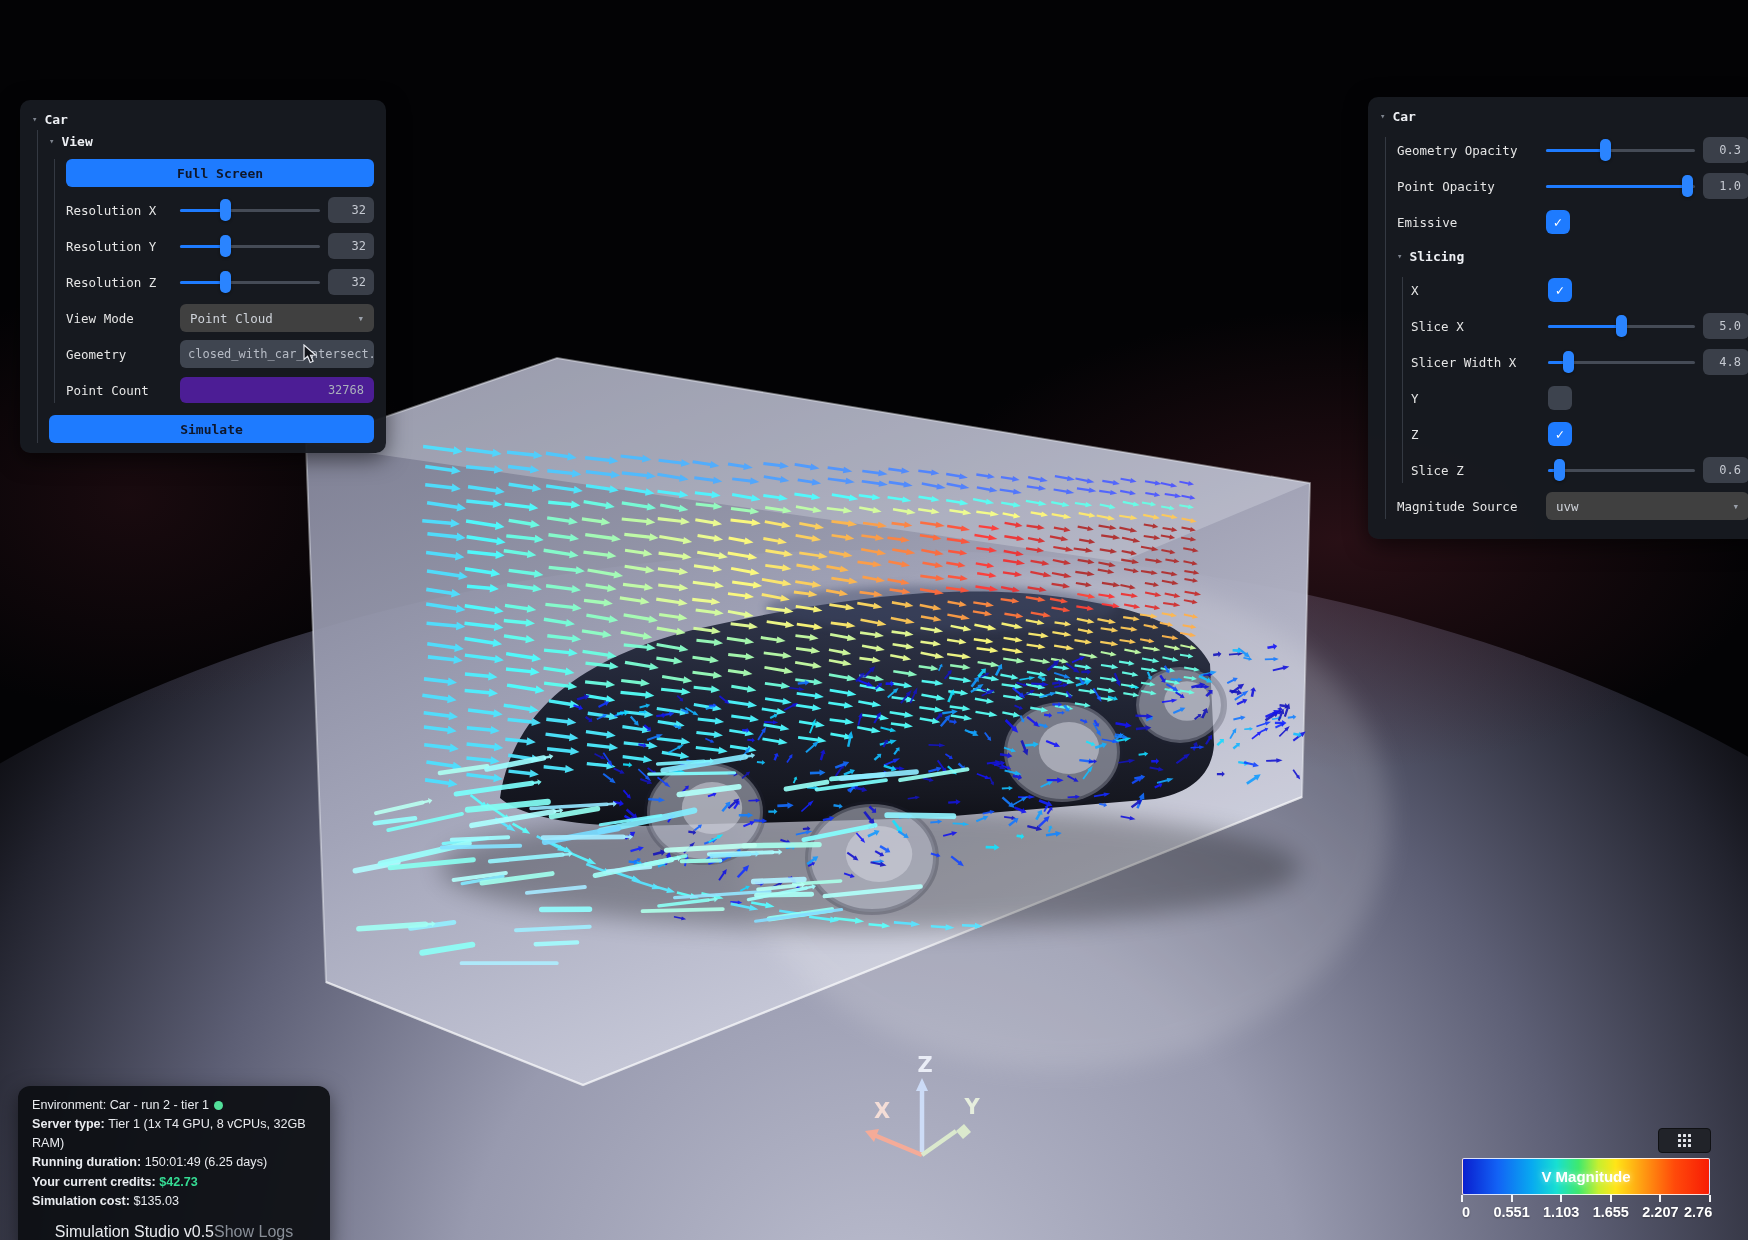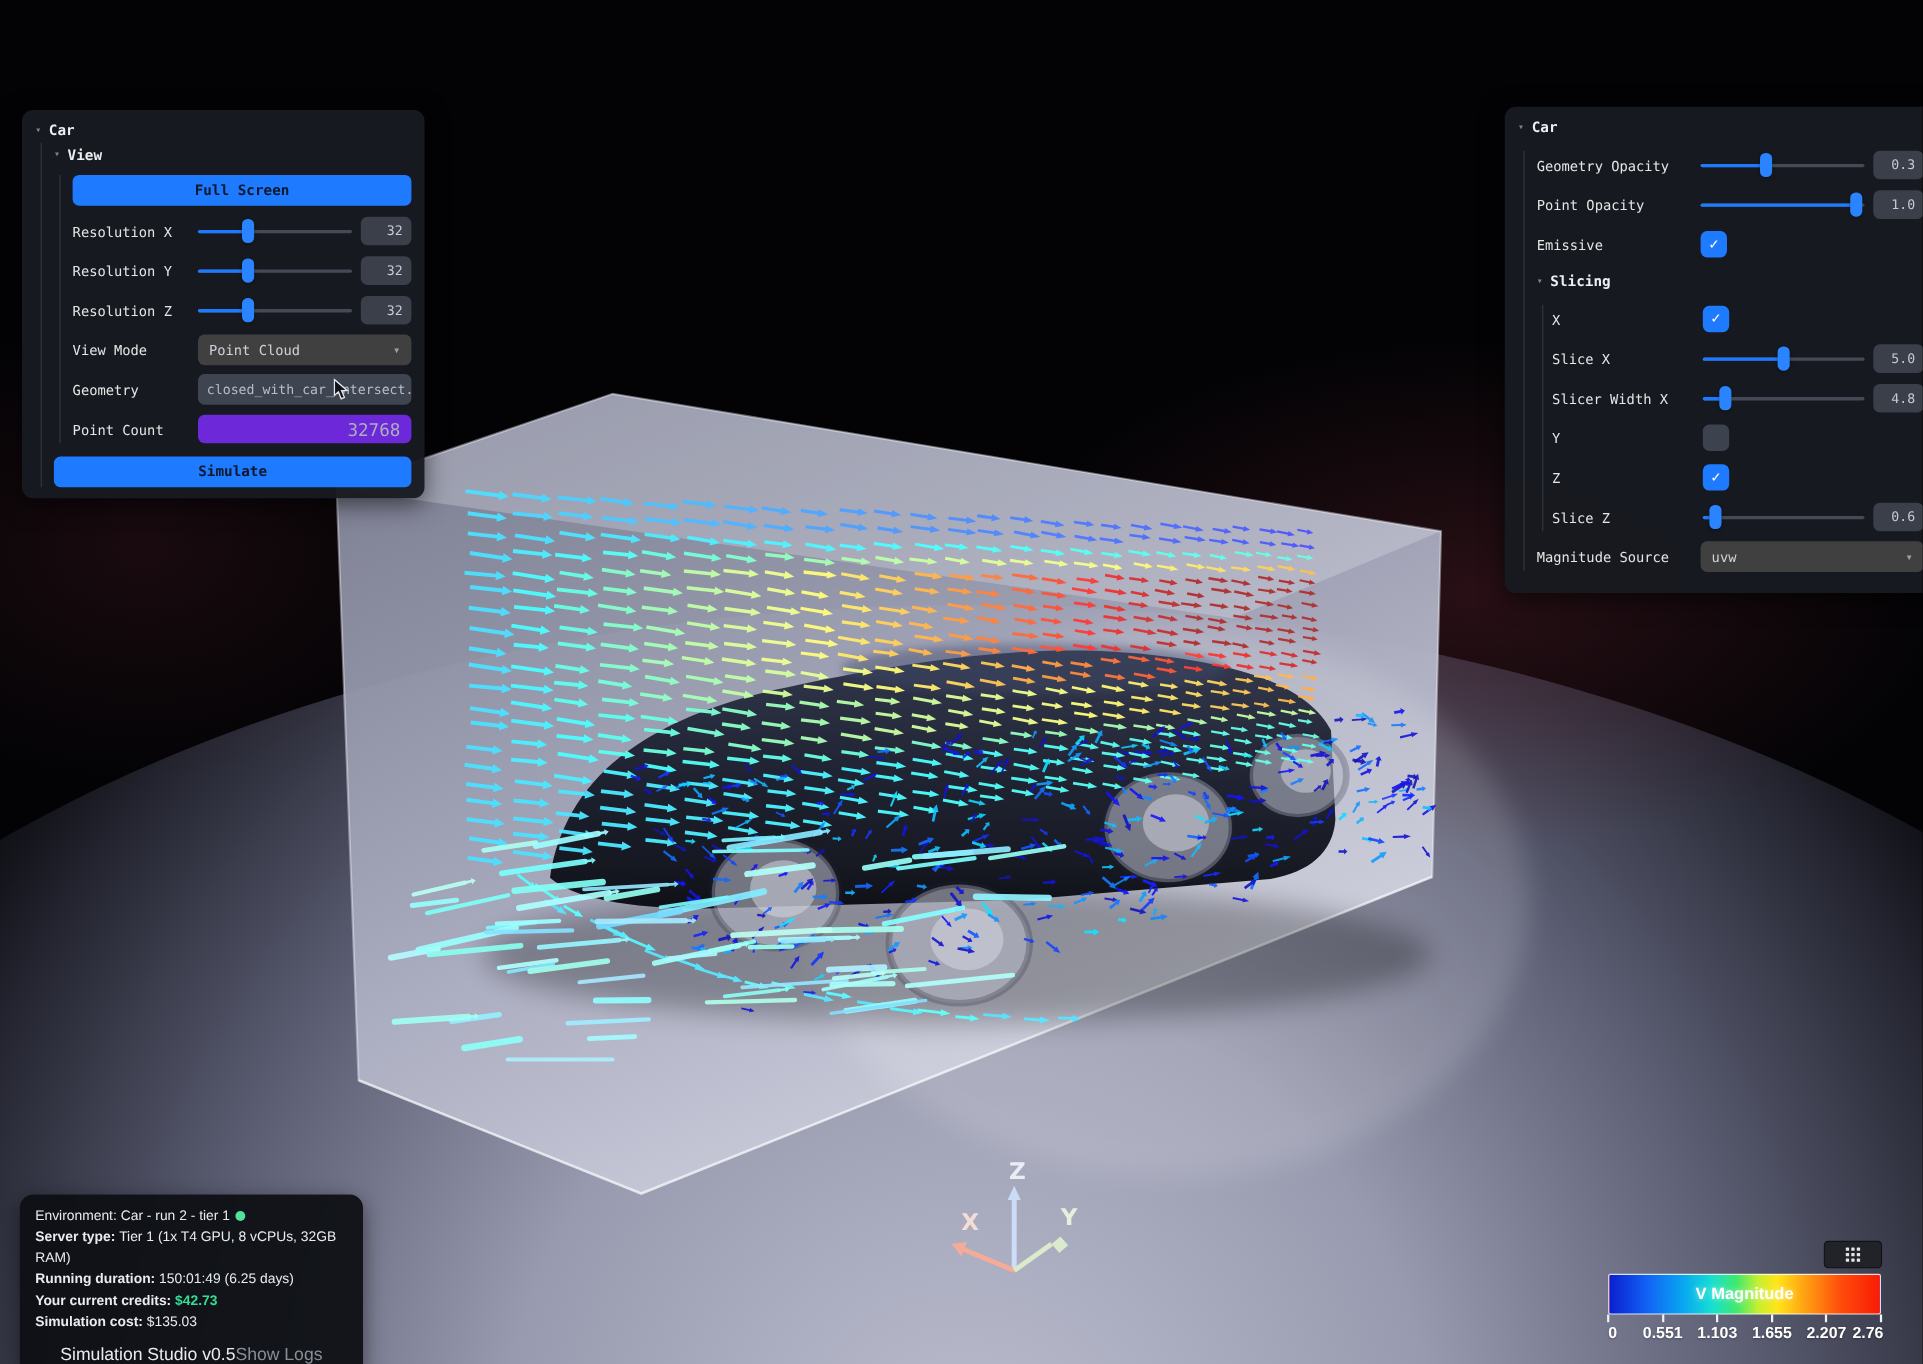--- a/index.html
+++ b/index.html
@@ -41,22 +41,22 @@
   .cb{flex:none;width:24px;height:24px;border-radius:6px;background:#3d434e;
       display:flex;align-items:center;justify-content:center;color:#fff;font-size:14px;
       font-weight:bold;}
   .cb.on{background:#1e7bff;}
   .dropdown{flex:1;height:28px;background:#404040;border-radius:6px;display:flex;
             align-items:center;justify-content:space-between;padding:0 10px;color:#ced2d9;}
   .dropdown .chev{color:#9aa0aa;font-size:11px;}
   .textfield{flex:1;height:28px;background:#3f4550;border-radius:6px;display:flex;
              align-items:center;padding:0 8px;color:#b7bcc6;white-space:nowrap;
              overflow:hidden;font-size:12px;}
-  .numfield{flex:1;height:26px;background:#6d28d9;border-radius:6px;display:flex;
-            align-items:center;justify-content:flex-end;padding:0 10px;color:#aab0bb;font-size:16px;}
+  .numfield{flex:1;height:26px;background:#4c1d95;border-radius:6px;display:flex;
+            align-items:center;justify-content:flex-end;padding:0 10px;color:#aab0bb;font-size:12px;}
 
   
   #status-box{position:absolute;left:18px;top:1086px;width:312px;box-sizing:border-box;
               background:rgba(13,15,19,0.94);border-radius:12px;padding:10px 14px 10px 14px;
               font-family:"Liberation Sans",sans-serif;font-size:12.6px;color:#e9ebef;
               line-height:1.52;box-shadow:0 6px 20px rgba(0,0,0,.5);}
   #status-box .b{font-weight:bold;}
   #status-box .green{color:#35dc94;font-weight:bold;}
   #status-box .bold-val{font-weight:normal;}
   .dot{display:inline-block;width:9px;height:9px;border-radius:50%;background:#52e09a;

